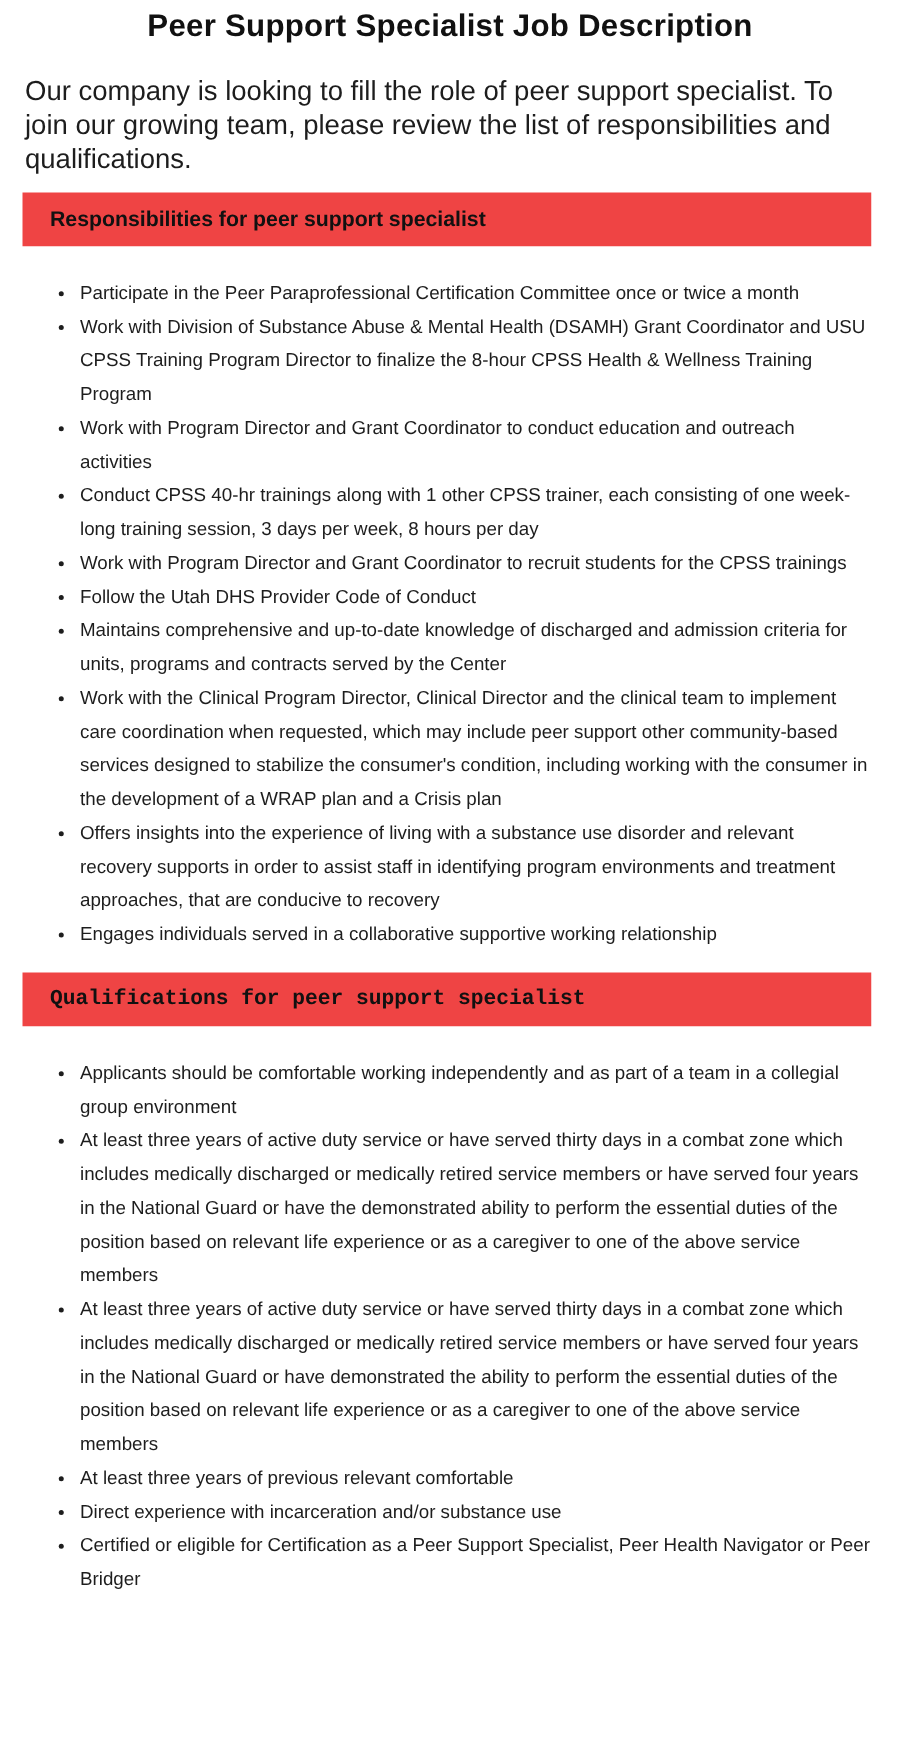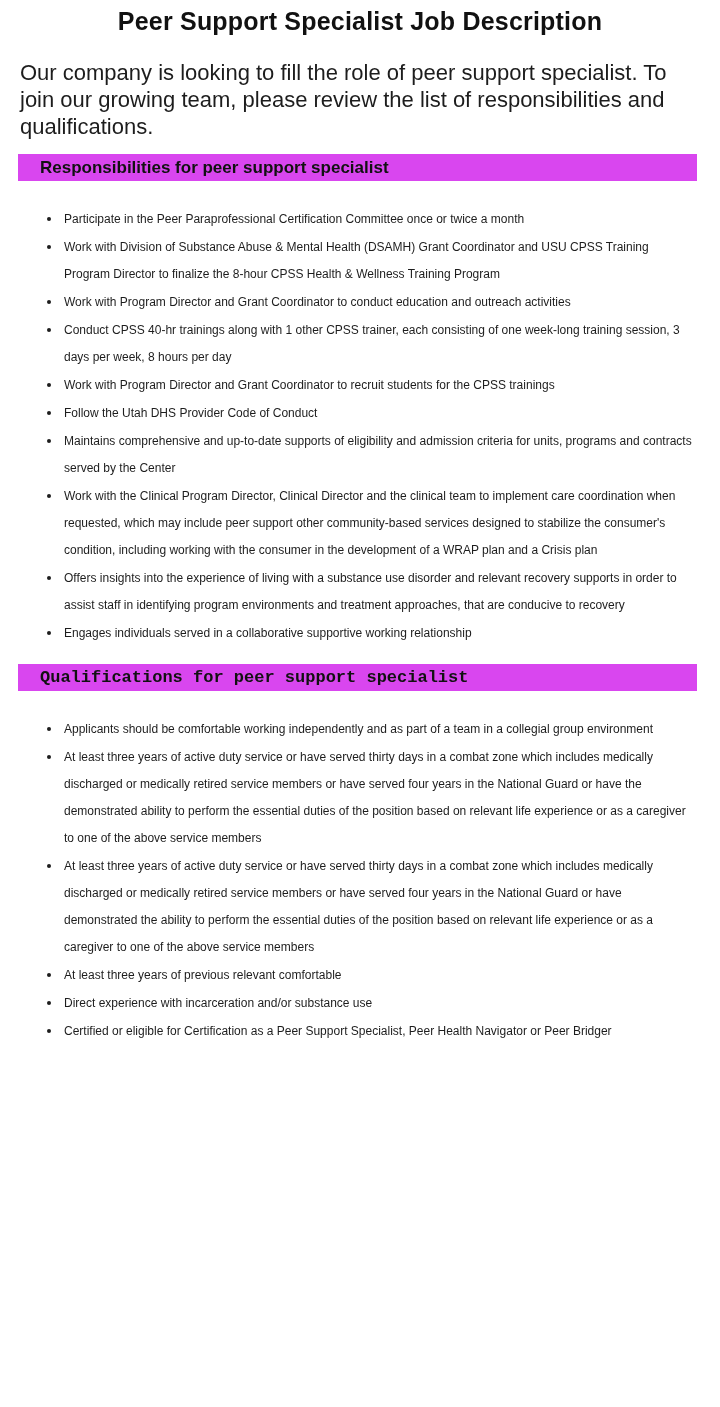--- a/index.html
+++ b/index.html
@@ -24,35 +24,35 @@
     letter-spacing: 0.2px;
     color: #111111;
   }
   .intro {
     font-size: 22px;
     line-height: 27px;
     margin: 23px 24px 0 20px;
   }
   .section-header {
     margin: 14px 23px 0 18px;
-    height: 27px;
-    background: #d946ef;
+    height: 43px;
+    background: #ef4444;
     display: flex;
     align-items: center;
     padding-left: 22px;
   }
   .section-header .heading-text {
     font-size: 17px;
     font-weight: 700;
     color: #111111;
   }
   ul.bullet-list {
     margin: 24px 24px 0 20px;
     padding-left: 42px;
-    font-size: 12px;
+    font-size: 15px;
     line-height: 27px;
     list-style: disc outside;
   }
   ul.bullet-list li {
     padding-left: 2px;
   }
   ul.bullet-list li::marker {
     font-size: 13px;
   }
   .section-header.second {
@@ -71,21 +71,21 @@
   <span class="heading-text">Responsibilities for peer support specialist</span>
 </div>
 
 <ul class="bullet-list">
   <li>Participate in the Peer Paraprofessional Certification Committee once or twice a month</li>
   <li>Work with Division of Substance Abuse &amp; Mental Health (DSAMH) Grant Coordinator and USU CPSS Training Program Director to finalize the 8-hour CPSS Health &amp; Wellness Training Program</li>
   <li>Work with Program Director and Grant Coordinator to conduct education and outreach activities</li>
   <li>Conduct CPSS 40-hr trainings along with 1 other CPSS trainer, each consisting of one week-long training session, 3 days per week, 8 hours per day</li>
   <li>Work with Program Director and Grant Coordinator to recruit students for the CPSS trainings</li>
   <li>Follow the Utah DHS Provider Code of Conduct</li>
-  <li>Maintains comprehensive and up-to-date supports of eligibility and admission criteria for units, programs and contracts served by the Center</li>
+  <li>Maintains comprehensive and up-to-date knowledge of discharged and admission criteria for units, programs and contracts served by the Center</li>
   <li>Work with the Clinical Program Director, Clinical Director and the clinical team to implement care coordination when requested, which may include peer support other community-based services designed to stabilize the consumer's condition, including working with the consumer in the development of a WRAP plan and a Crisis plan</li>
   <li>Offers insights into the experience of living with a substance use disorder and relevant recovery supports in order to assist staff in identifying program environments and treatment approaches, that are conducive to recovery</li>
   <li>Engages individuals served in a collaborative supportive working relationship</li>
 </ul>
 
 <div class="section-header second">
   <span class="heading-text">Qualifications for peer support specialist</span>
 </div>
 
 <ul class="bullet-list">

